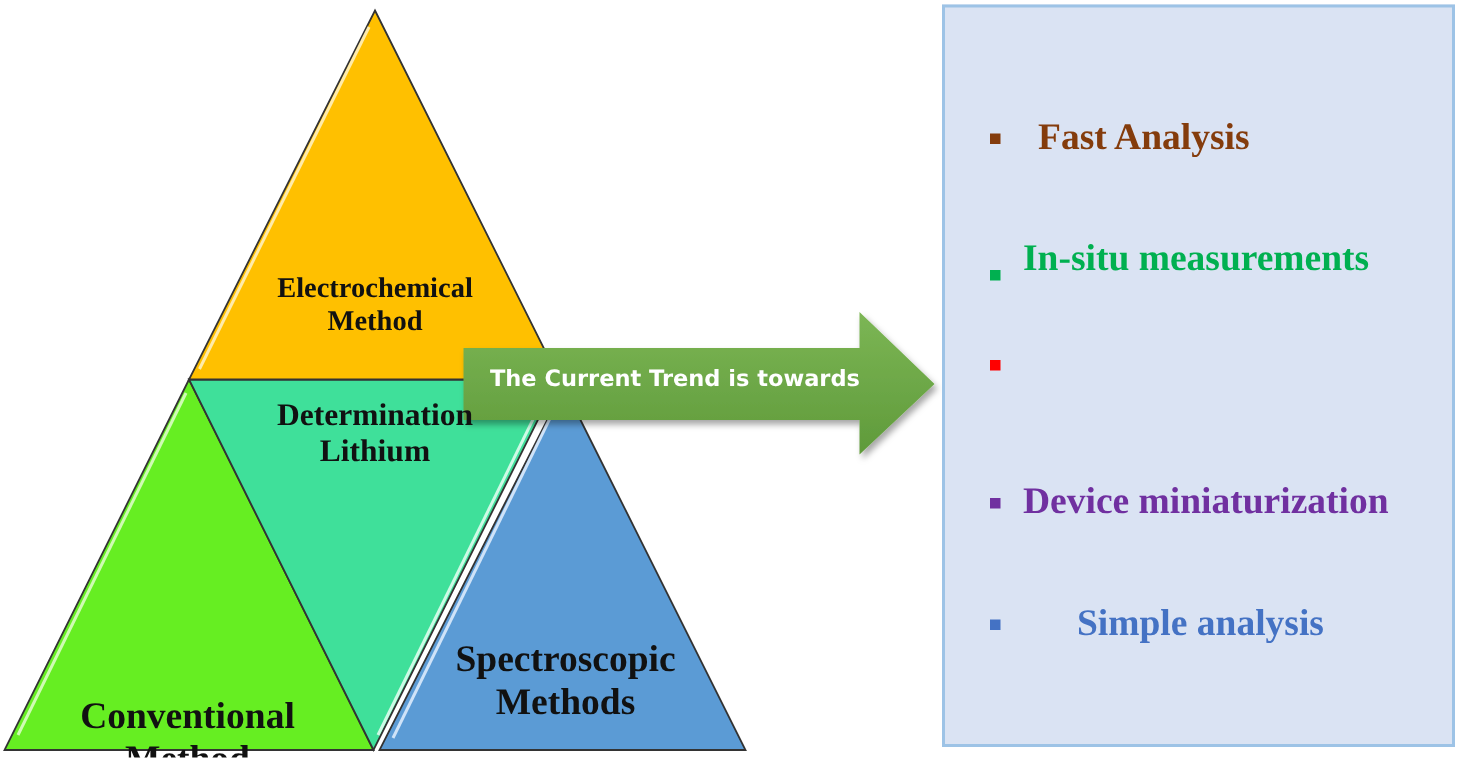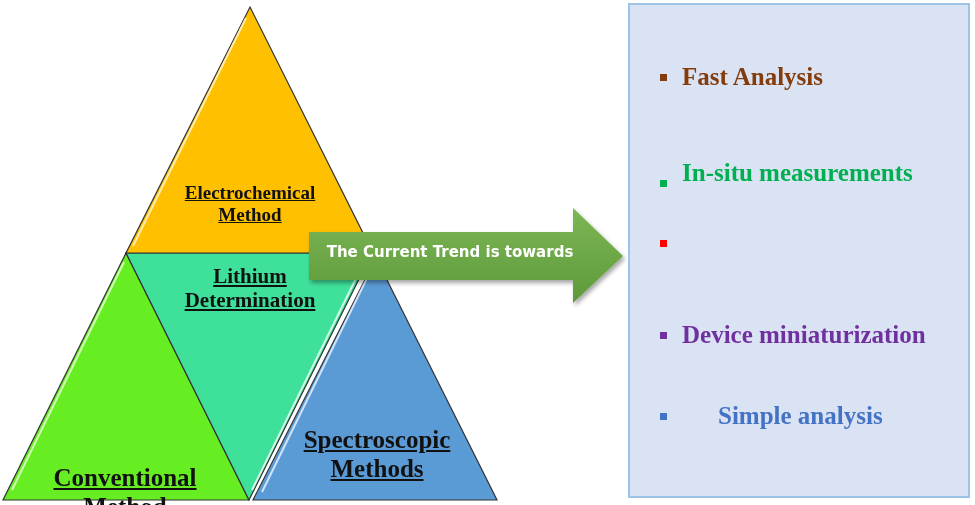--- a/index.html
+++ b/index.html
@@ -1,18 +1,18 @@
 <!DOCTYPE html>
 <html><head>
 <meta charset="utf-8">
 <style>
   html, body { margin:0; padding:0; background:#ffffff; }
   body { width:975px; height:505px; position:relative; overflow:hidden; font-family:"Liberation Serif", serif; }
   #diagram { position:absolute; left:0; top:0; width:975px; height:505px; }
-  .tri-label { position:absolute; text-align:center; font-family:"Liberation Serif", serif; font-weight:bold; color:#111; line-height:1.15;text-decoration:underline; }
+  .tri-label { position:absolute; text-align:center; font-family:"Liberation Serif", serif; font-weight:bold; color:#111; line-height:1.15; }
   #arrow-label { position:absolute; left:310px; top:243px; width:280px; text-align:center; font-family:"DejaVu Sans", sans-serif; font-size:15px; font-weight:bold; color:#ffffff; }
   #panel { position:absolute; left:628px; top:3px; width:342px; height:495px; background:#dae3f3; border:2px solid #9dc3e6; box-sizing:border-box; }
   .bullet-item { position:absolute; left:30px; display:flex; align-items:center; font-family:"Liberation Serif", serif; font-weight:bold; font-size:25px; }
   .bullet-sq { width:7px; height:7px; margin-right:15px; display:inline-block; }
 </style>
 </head>
 <body>
 
 <svg id="diagram" width="975" height="505" viewBox="0 0 975 505">
   <defs>
@@ -38,36 +38,36 @@
   <line x1="246" y1="18" x2="133" y2="246" stroke="#fff3c8" stroke-width="2" opacity="0.85"></line>
 
   <polygon filter="url(#shadow)" points="309,232 573,232 573,208 623,256 573,303 573,280 309,280" fill="url(#arrowGrad)"></polygon>
 </svg>
 
 <div class="tri-label" style="left:150px;top:182px;width:200px;font-size:19px;">
   <div>Electrochemical</div>
   <div>Method</div>
 </div>
 <div class="tri-label" style="left:160px;top:264px;width:180px;font-size:21px;">
+  <div>Determination</div>
   <div>Lithium</div>
-  <div>Determination</div>
 </div>
 <div class="tri-label" style="left:20px;top:428px;width:210px;font-size:25px;margin-top:36px;">
   <div>Conventional</div>
   <div>Method</div>
 </div>
 <div class="tri-label" style="left:272px;top:426px;width:210px;font-size:25px;">
   <div>Spectroscopic</div>
   <div>Methods</div>
 </div>
 
 <div id="arrow-label">The Current Trend is towards</div>
 
 <div id="panel">
-  <div class="bullet-item" style="top:58px;color:#843c0c;">
+  <div class="bullet-item" style="top:73px;color:#843c0c;gap:10px;">
     <span class="bullet-sq" style="background:#843c0c;"></span>
     <span>Fast Analysis</span>
   </div>
   <div class="bullet-item" style="top:154px;color:#00b050;align-items:flex-end;">
     <span class="bullet-sq" style="background:#00b050;"></span>
     <span>In-situ measurements</span>
   </div>
   <div class="bullet-item" style="top:235px;color:#ff0000;">
     <span class="bullet-sq" style="background:#ff0000;"></span>
   </div>

